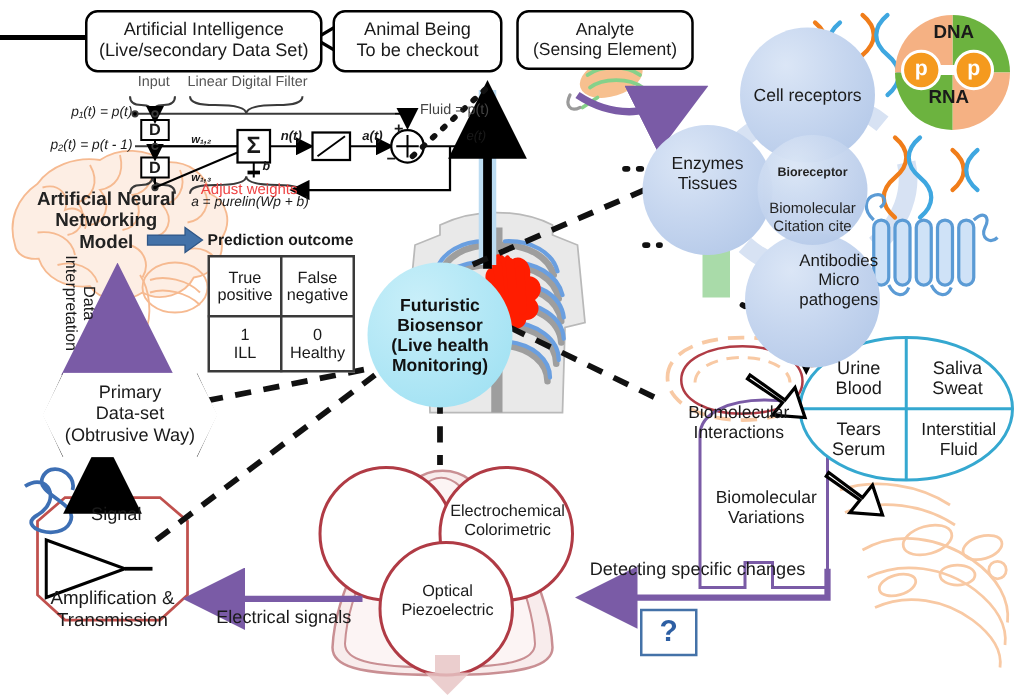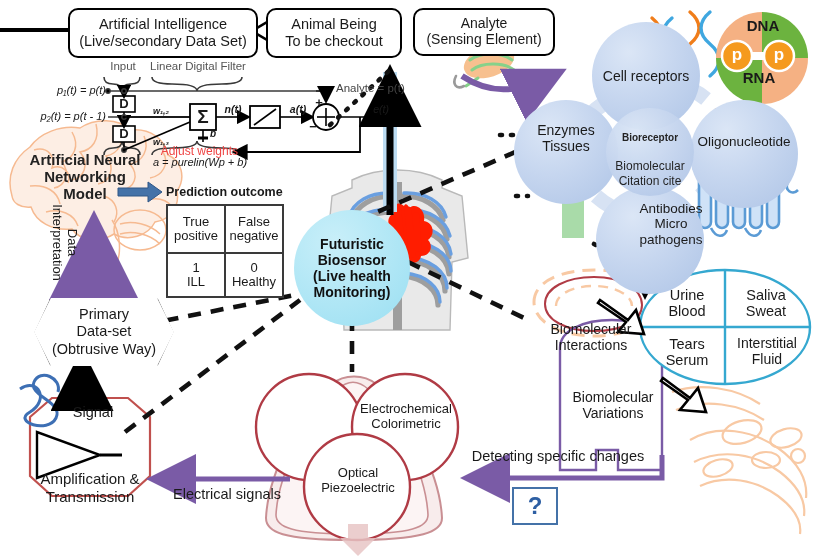--- a/index.html
+++ b/index.html
@@ -382,21 +382,21 @@
   <div class="lbl bold" style="left:113px;top:96px;width:22px;height:16px;font-size:13px;line-height:16px;">D</div>
   <div class="lbl bold" style="left:113px;top:126px;width:22px;height:16px;font-size:13px;line-height:16px;">D</div>
   <div class="lbl" style="left:146px;top:106px;width:30px;font-size:9px;font-style:italic;font-weight:bold;">w₁,₂</div>
   <div class="lbl" style="left:146px;top:137px;width:30px;font-size:9px;font-style:italic;font-weight:bold;">w₁,₃</div>
   <div class="lbl bold" style="left:190px;top:104px;width:26px;height:26px;font-size:19px;line-height:26px;">Σ</div>
   <div class="lbl" style="left:206px;top:128px;width:14px;font-size:10px;font-style:italic;font-weight:bold;">b</div>
   <div class="lbl" style="left:218px;top:104px;width:30px;font-size:10.5px;font-style:italic;font-weight:bold;">n(t)</div>
   <div class="lbl" style="left:283px;top:104px;width:30px;font-size:10.5px;font-style:italic;font-weight:bold;">a(t)</div>
   <div class="lbl" style="left:312px;top:96px;width:14px;font-size:13px;font-weight:bold;">+</div>
   <div class="lbl" style="left:306px;top:120px;width:14px;font-size:13px;font-weight:bold;">−</div>
-  <div class="lbl" style="left:336px;top:82px;width:92px;font-size:11.5px;color:#444;text-align:left;">Analyte = p(t)</div>
+  <div class="lbl" style="left:336px;top:82px;width:92px;font-size:11.5px;color:#444;text-align:left;">Fluid = p(t)</div>
   <div class="lbl" style="left:366px;top:104px;width:30px;font-size:10.5px;font-style:italic;">e(t)</div>
   <div class="lbl" style="left:150px;top:145px;width:88px;font-size:12px;color:#ef4444;text-align:right;">Adjust weights</div>
   <div class="lbl" style="left:140px;top:156px;width:120px;font-size:11px;font-style:italic;">a = purelin(Wp + b)</div>
 
   <div class="lbl bold" style="left:10px;top:152px;width:150px;font-size:15px;color:#222;">Artificial Neural
 Networking
 Model</div>
 
   <div class="lbl vert" style="left:-6px;top:228px;width:140px;font-size:13px;transform:rotate(90deg);
               text-align:center;">Data
@@ -438,23 +438,20 @@
 
   <div class="circ cellgrad" style="left:592px;top:22px;width:108px;height:108px;font-size:14px;">
     <span>Cell receptors</span>
   </div>
 
   <div class="circ cellgrad" style="left:514px;top:100px;width:104px;height:104px;font-size:14px;">
     <span style="position:relative;top:-14px;">Enzymes
 Tissues</span>
   </div>
 
-  <div class="circ cellgrad" style="left:690px;top:100px;width:108px;height:108px;font-size:13.5px;">
-    <span style="position:relative;top:-12px;">Oligonucleotide</span>
-  </div>
 
   <div class="circ cellgrad" style="left:596px;top:186px;width:108px;height:108px;font-size:13.5px;">
     <span style="position:relative;top:-16px;margin-left:42px;">Antibodies
 Micro pathogens</span>
   </div>
 
   <div class="circ cellgrad" style="left:606px;top:108px;width:88px;height:88px;font-size:12.5px;opacity:0.96;">
     <span style="display:block;">
       <b style="font-size:10px;">Bioreceptor</b><br>
       <span style="font-size:12px;">Biomolecular<br>Citation cite</span>

